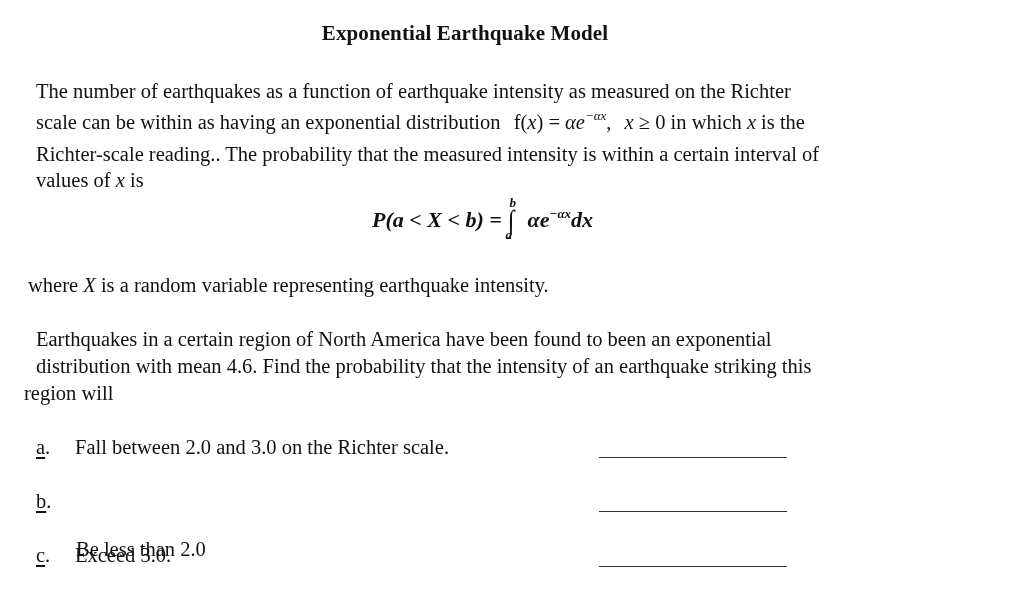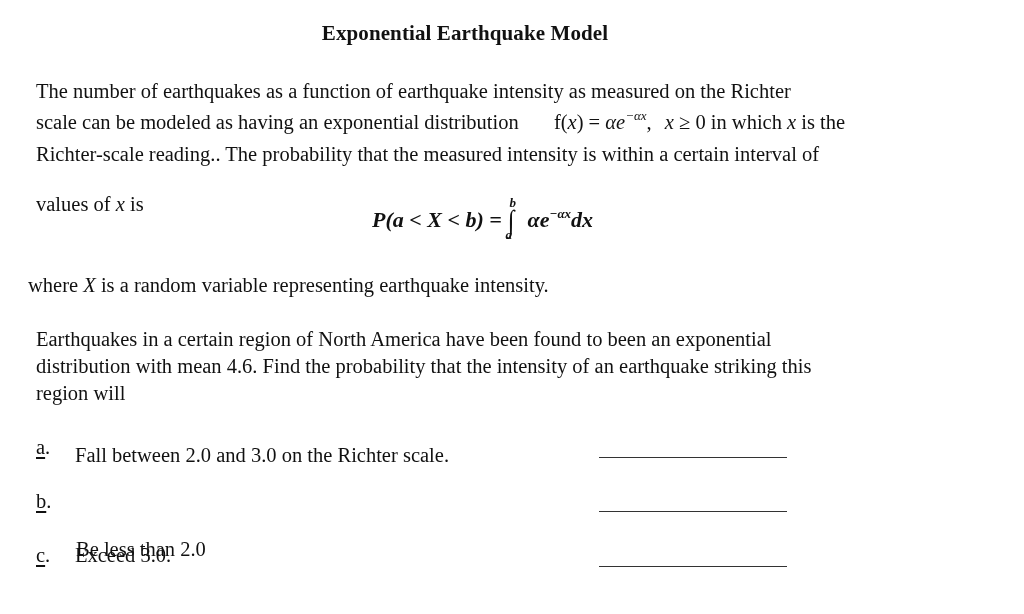--- a/index.html
+++ b/index.html
@@ -26,48 +26,48 @@
   .blank { position: absolute; height: 0; border-top: 1.5px solid #333; width: 188px; left: 599px; }
 </style>
 </head>
 <body>
 
 <div class="abs title">Exponential Earthquake Model</div>
 
 <div class="abs line" style="left:36px; top:78px;">The number of earthquakes as a function of earthquake intensity as measured on the Richter</div>
 
 <div class="abs line" style="left:36px; top:109px;">
-  <span>scale can be modeled as having an exponential distribution</span>
-  <span class="math" style="margin-left:30px;text-align:right;">
+  <span>scale can be within as having an exponential distribution</span>
+  <span class="math" style="margin-left:8px;text-align:right;">
     <span>f</span><span>(</span><span class="it">x</span><span>)</span><span> = </span><span class="it">α</span><span class="it">e</span><span class="sup">−αx</span><span>,</span>
     <span class="it" style="margin-left:8px;">x</span><span> ≥ 0</span>
   </span><span> in which </span><span class="it">x</span><span> is the</span>
 </div>
 
 <div class="abs line" style="left:36px; top:141px;">Richter-scale reading..  The probability that the measured intensity is within a certain interval of</div>
 
-<div class="abs line" style="left:36px; top:167px;margin-top:24px;">
+<div class="abs line" style="left:36px; top:167px;">
   <span>values of </span><span class="it">x</span><span> is</span>
 </div>
 
 <div class="abs formula it" style="left:372px; top:200px;font-weight:bold;">
   <span>P(a &lt; X &lt; b) = </span><span class="integral" style="font-style:normal;">∫</span><span class="limits"><span class="lim-top">b</span><span class="lim-bot">a</span></span><span>α</span><span>e</span><span class="sup">−αx</span><span>dx</span>
 </div>
 
 <div class="abs line" style="left:28px; top:272px;">
   <span>where </span><span class="it">X</span><span> is a random variable representing earthquake intensity.</span>
 </div>
 
 <div class="abs line" style="left:36px; top:326px;">Earthquakes in a certain region of North America have been found to been an exponential</div>
 <div class="abs line" style="left:36px; top:353px;">distribution with mean 4.6.  Find the probability that the intensity of an earthquake striking this</div>
-<div class="abs line" style="left:36px; top:380px;">region will</div>
+<div class="abs line" style="left:24px; top:380px;">region will</div>
 
 <div class="abs line" style="left:36px; top:434px;">
   <span class="label">a</span><span>.</span>
-  <span style="position:absolute; left:39px;margin-top:8px;">Fall between 2.0 and 3.0 on the Richter scale.</span>
+  <span style="position:absolute; left:39px;">Fall between 2.0 and 3.0 on the Richter scale.</span>
 </div>
 <div class="blank" style="top:457px;"></div>
 
 <div class="abs line" style="left:36px; top:488px;">
   <span class="label">b</span><span>.</span>
   <span style="position:absolute; left:40px;margin-top:48px;">Be less than 2.0</span>
 </div>
 <div class="blank" style="top:511px;"></div>
 
 <div class="abs line" style="left:36px; top:542px;">

